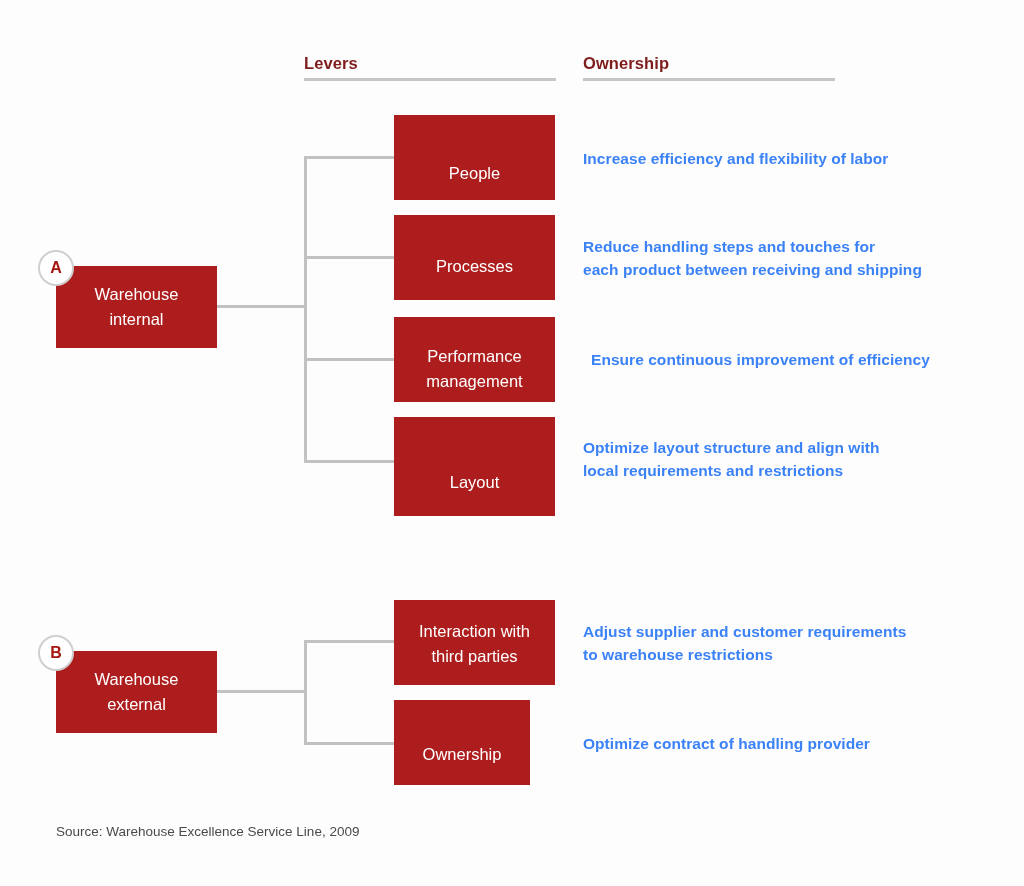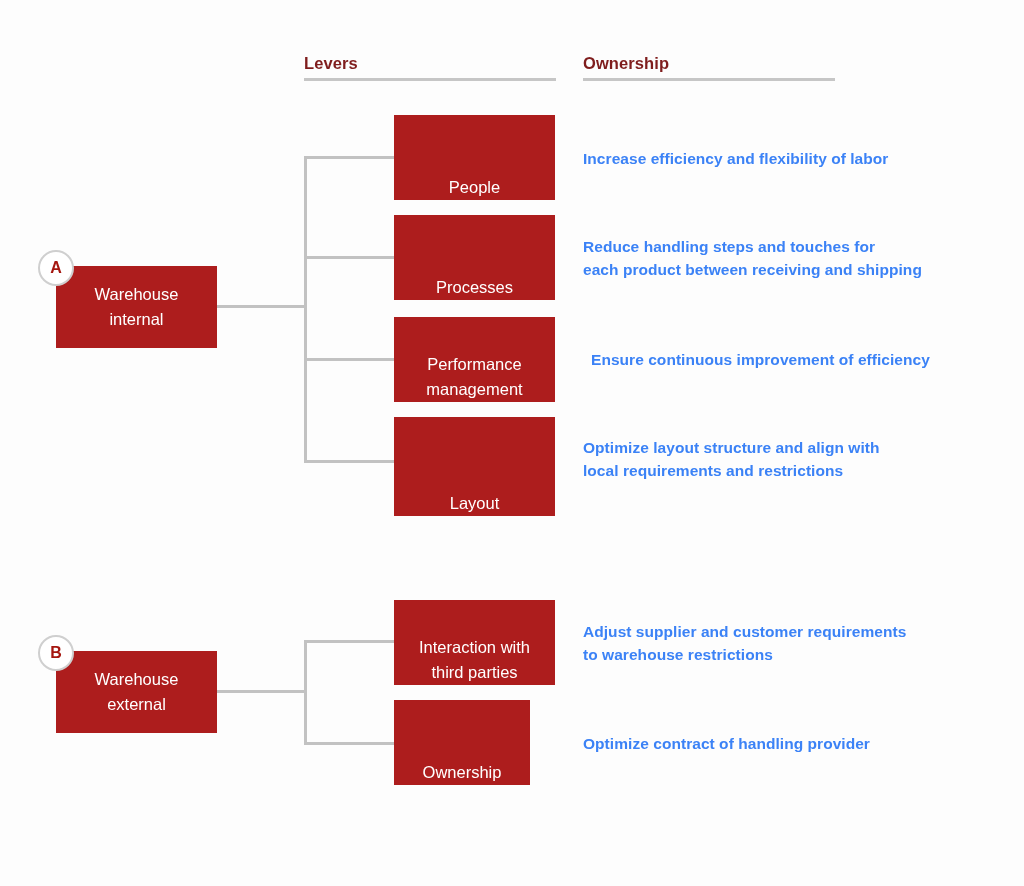--- a/index.html
+++ b/index.html
@@ -69,21 +69,21 @@
   .rbox.root {
     align-items: center;
     z-index: 3;
   }
   .rbox .rbox-label {
     display: block;
   }
 
   
   .rbox.lever {
-    align-items: flex-end;
+    align-items: center;
   }
   .rbox.lever .rbox-label {
     width: 100%;
   }
 
   
   .conn {
     position: absolute;
     background: #c2c2c2;
   }
@@ -174,14 +174,15 @@
 third parties</span>
   </div>
   <div class="rbox lever" style="left:394px; top:700px; width:136px; height:85px; padding-top:24px;">
     <span class="rbox-label">Ownership</span>
   </div>
 
   <div class="rationale" style="left:583px; top:620px;">Adjust supplier and customer requirements
 to warehouse restrictions</div>
   <div class="rationale" style="left:583px; top:732px;">Optimize contract of handling provider</div>
 
+  <div class="source">Source: Warehouse Excellence Service Line, 2009</div>
 
 </div>
 
 </body></html>

